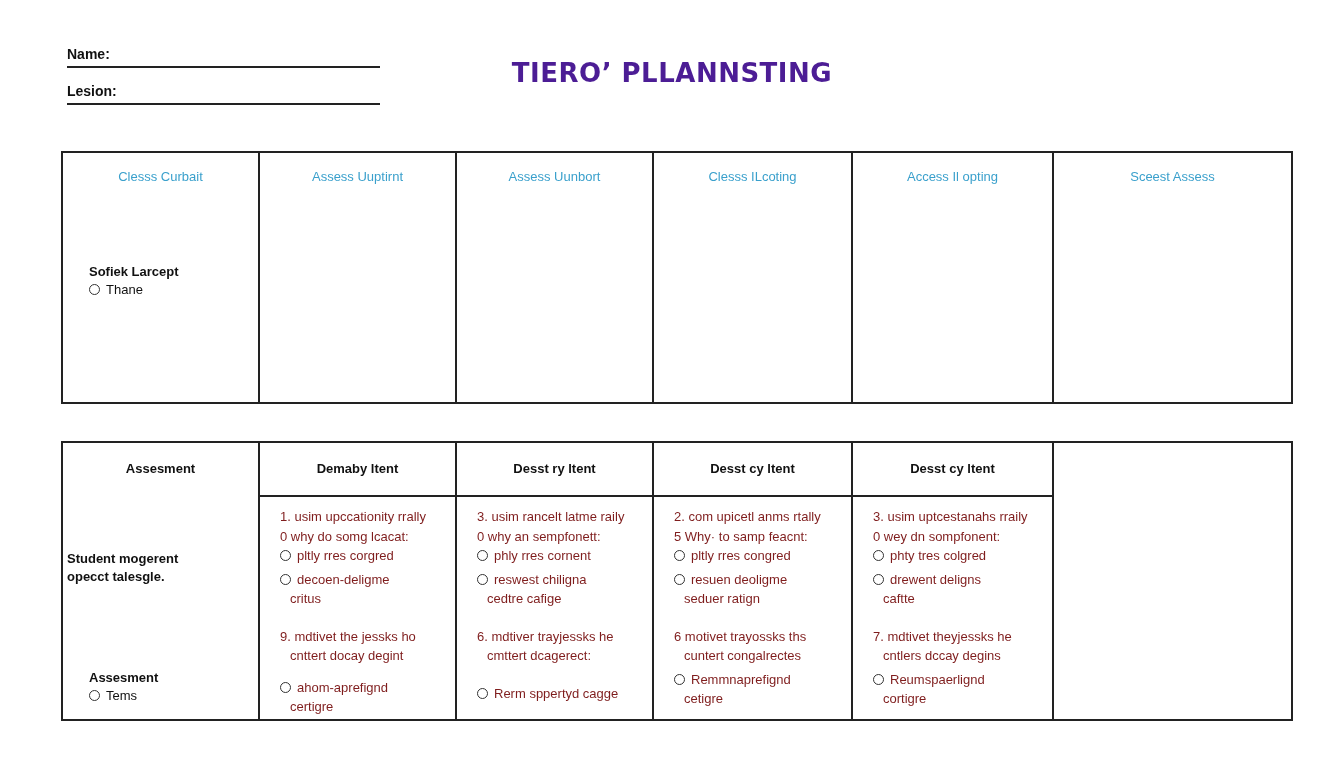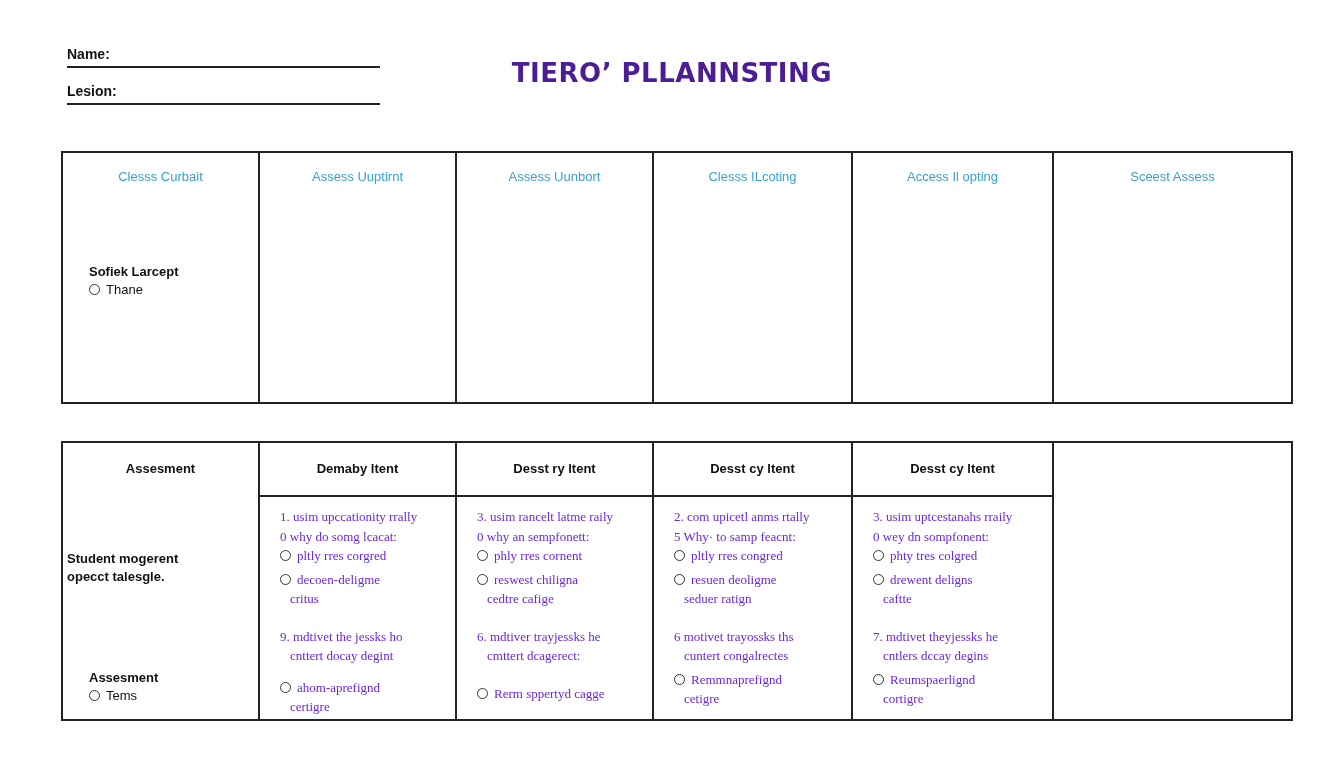--- a/index.html
+++ b/index.html
@@ -17,21 +17,21 @@
   td { border: 2px solid #222; vertical-align: top; padding: 0; }
   #top-table { left: 61px; top: 151px; width: 1230px; height: 253px; }
   .top-head { color: #3aa0cc; font-size: 13px; text-align: center; margin-top: 16px; }
   .side-label { font-weight: bold; font-size: 13px; }
   .radio { display: inline-block; width: 9px; height: 9px; border: 1px solid #333;
            border-radius: 50%; margin-right: 6px; vertical-align: -1px; }
   .side-block { position: absolute; font-size: 13px; line-height: 18px; }
   #bottom-table { left: 61px; top: 441px; width: 1230px; height: 280px; }
   .bhead { font-weight: bold; font-size: 13px; text-align: center; height: 52px;
            line-height: 52px; }
-  .cell-content { padding: 10px 0 0 20px; font-size: 13px; color: #6d28d9; font-family: Liberation Serif, serif; }
+  .cell-content { padding: 10px 0 0 20px; font-size: 13px; color: #7f1d1d; }
   .line { line-height: 19.5px; white-space: nowrap; }
   .indent { padding-left: 10px; }
   .gap { height: 18px; }
 </style>
 </head>
 <body>
 
 <div class="field name">
   <span>Name:</span>
 </div>

